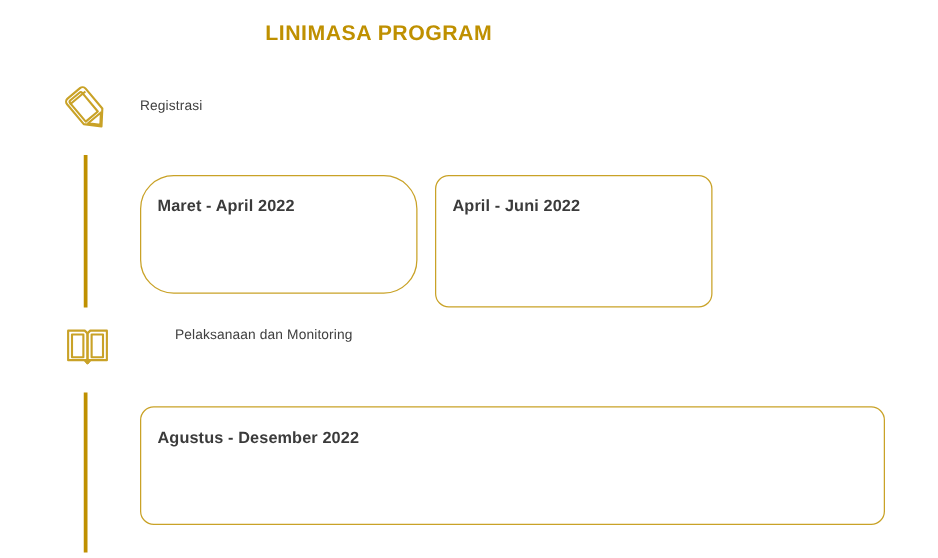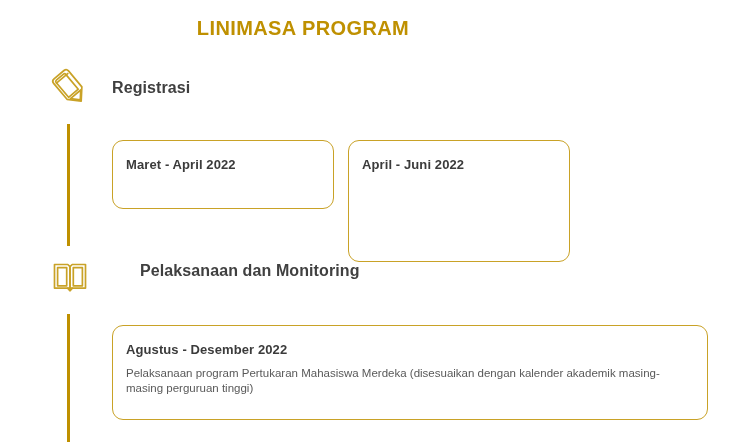--- a/index.html
+++ b/index.html
@@ -16,21 +16,21 @@
     -webkit-font-smoothing: antialiased;
   }
 
   
   .page-title {
     position: absolute;
     left: 0;
     top: 17px;
     width: 606px;
     text-align: center;
-    font-size: 20px;
+    font-size: 17px;
     font-weight: bold;
     letter-spacing: 0.4px;
     color: #bf9000;
   }
 
   
   .rail {
     position: absolute;
     width: 3px;
     background: #bf9000;
@@ -47,40 +47,40 @@
     height: 42px;
   }
   .sec-icon svg { display: block; }
   .icon-pencil { top: 66px; }
   .icon-book   { top: 258px; }
 
   
   .sec-heading {
     position: absolute;
     left: 112px;
-    font-size: 16px;
-    font-weight: bold;
+    font-size: 11px;
+    font-weight: normal;
     color: #404040;
     letter-spacing: 0.1px;
     white-space: nowrap;
   }
   .heading-1 { top: 79px; }
   .heading-2 { top: 262px; margin-left: 28px; }
 
   
   .card {
     position: absolute;
     box-sizing: border-box;
     border: 1.6px solid #c9a227;
     border-radius: 11px;
     background: #ffffff;
     padding: 16px 13px 10px 13px;
   }
-  .card-1 { left: 112px; top: 140px; width: 222px; height: 69px; }
-  .card-2 { left: 348px; top: 140px; width: 222px; height: 122px; }
+  .card-1 { left: 112px; top: 140px; width: 222px; height: 95px; border-radius: 27px; }
+  .card-2 { left: 348px; top: 140px; width: 222px; height: 106px; }
   .card-3 { left: 112px; top: 325px; width: 596px; height: 95px; }
 
   .card-title {
     font-size: 13px;
     font-weight: bold;
     color: #3b3b3b;
     letter-spacing: 0.1px;
     margin: 0 0 9px 0;
     white-space: nowrap;
   }
@@ -127,14 +127,13 @@
       <path d="M7.6 9.6 h9.1 v18.2 h-9.1 z"></path>
       <path d="M32.4 9.6 h-9.1 v18.2 h9.1 z"></path>
       <path d="M17.8 30.1 h4.4 l-2.2 2.6 z"></path>
     </g>
   </svg>
 </div>
 <div class="sec-heading heading-2">Pelaksanaan dan Monitoring</div>
 
 <div class="card card-3">
   <div class="card-title">Agustus - Desember 2022</div>
-  <div class="card-body">Pelaksanaan program Pertukaran Mahasiswa Merdeka (disesuaikan dengan kalender akademik masing-masing perguruan tinggi)</div>
 </div>
 
 </body></html>

